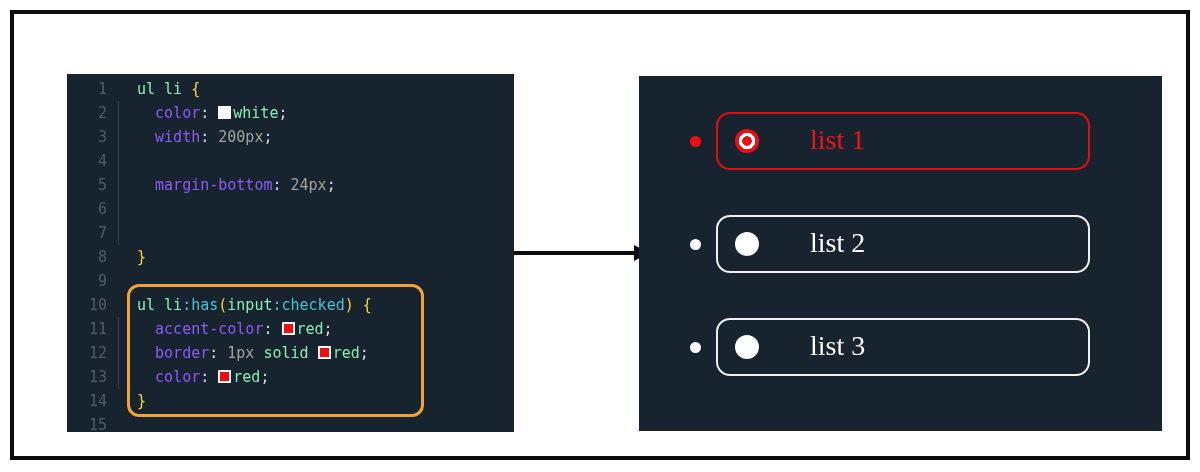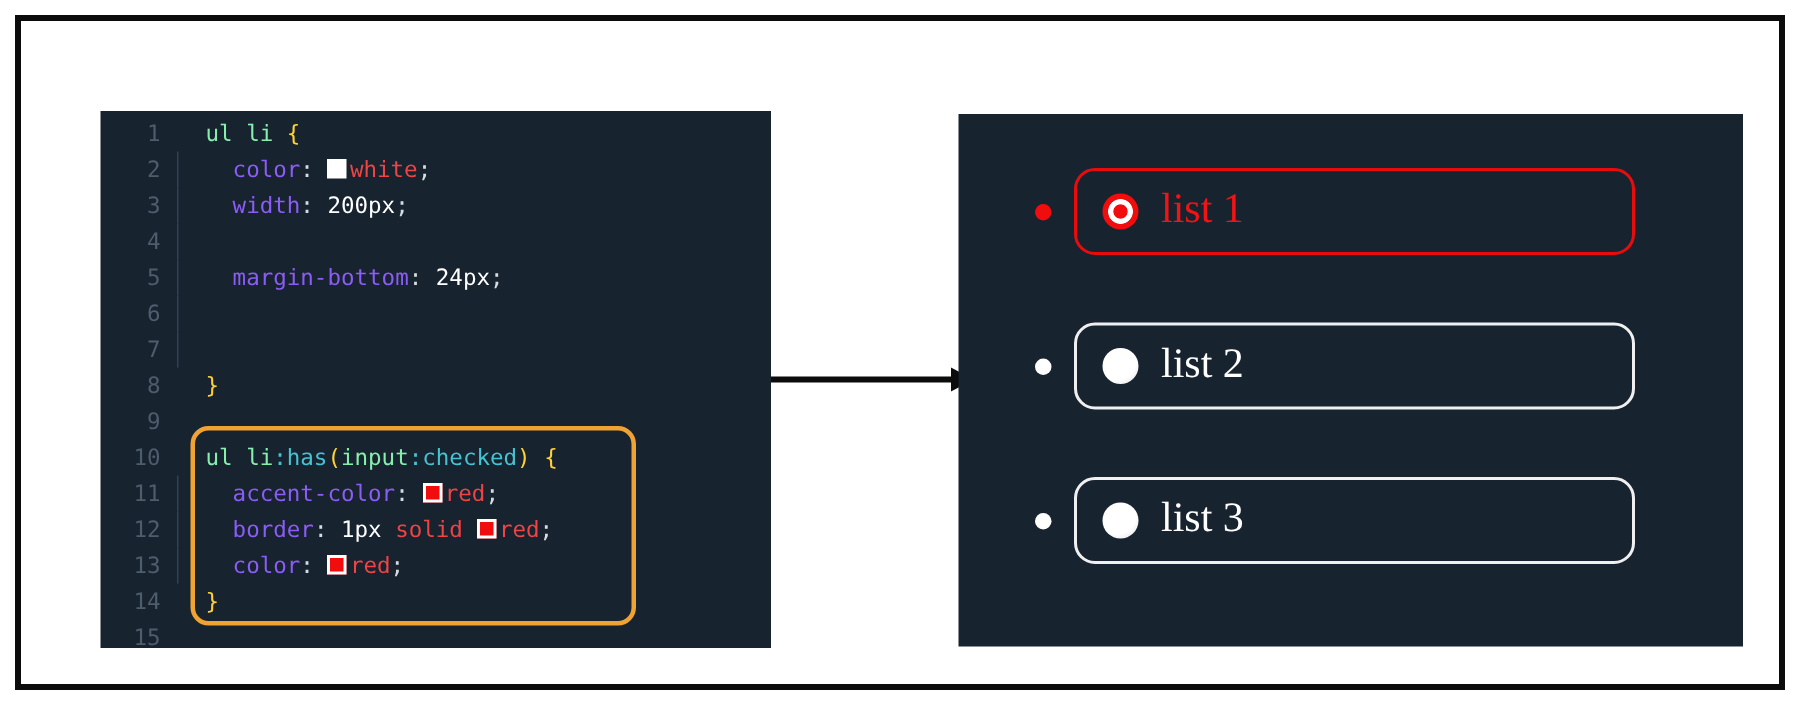--- a/index.html
+++ b/index.html
@@ -24,25 +24,25 @@
   .line-num{
     display:inline-block;width:40px;text-align:right;color:#4f5c6c;
     flex:0 0 40px;user-select:none;
   }
   .code-text{display:inline-block;padding-left:30px;}
   .code-row.guide::before{
     content:"";position:absolute;left:51px;top:0;width:1px;height:24px;
     background:#32404f;
   }
   .tk-sel{color:#86efac;}
-  .tk-num{color:#ffffff;}
+  .tk-num{color:#a3a3a3;}
   .tk-brace{color:#ffd232;}
   .tk-prop{color:#8b5cf6;}
   .tk-punc{color:#d6dce4;}
-  .tk-kw{color:#ef4444;}
+  .tk-kw{color:#86efac;}
   .tk-fn{color:#46c3d2;}
   .tk-swatch-white,.tk-swatch-red{
     display:inline-block;width:13px;height:13px;vertical-align:-1px;
     margin-right:2px;box-sizing:border-box;
   }
   .tk-swatch-white{background:#ffffff;}
   .tk-swatch-red{background:#f10d0d;border:2px solid #ffffff;}
 
   #highlight-outline{
     position:absolute;left:60px;top:210px;width:297px;height:133px;
@@ -67,21 +67,21 @@
   }
   .list-row{position:relative;height:58px;flex:0 0 58px;}
   .bullet{
     position:absolute;left:51px;top:24px;width:11px;height:11px;
     border-radius:50%;background:#ffffff;
   }
   .list-row.checked .bullet{background:#f10d0d;}
   .list-box{
     position:absolute;left:77px;top:0;width:374px;height:58px;
     box-sizing:border-box;border:2px solid #f0f0f0;border-radius:14px;
-    display:flex;align-items:center;padding-left:17px;cursor:pointer;
+    display:flex;align-items:center;padding-left:17px;cursor:pointer;gap:36px;
   }
   .list-row.checked .list-box{border-color:#ea0c0c;}
   .radio{
     width:24px;height:24px;border-radius:50%;flex:0 0 24px;
     background:radial-gradient(circle at 40% 35%, #ffffff 0 60%, #dcdcdc 100%);
   }
   .list-row.checked .radio{
     background:radial-gradient(circle, #f10d0d 0 4.5px, #ffffff 5px 8px, #f10d0d 8.5px 12px);
   }
   .list-label{

